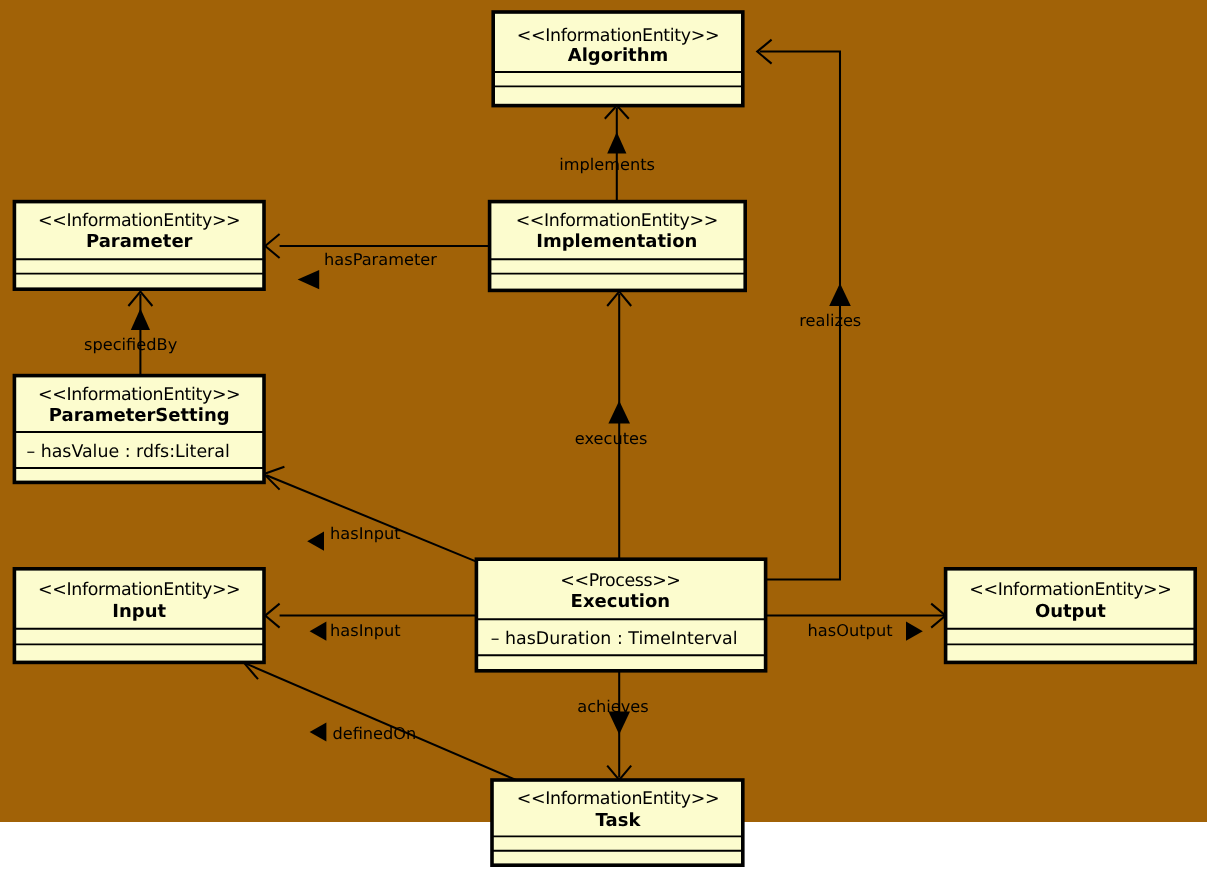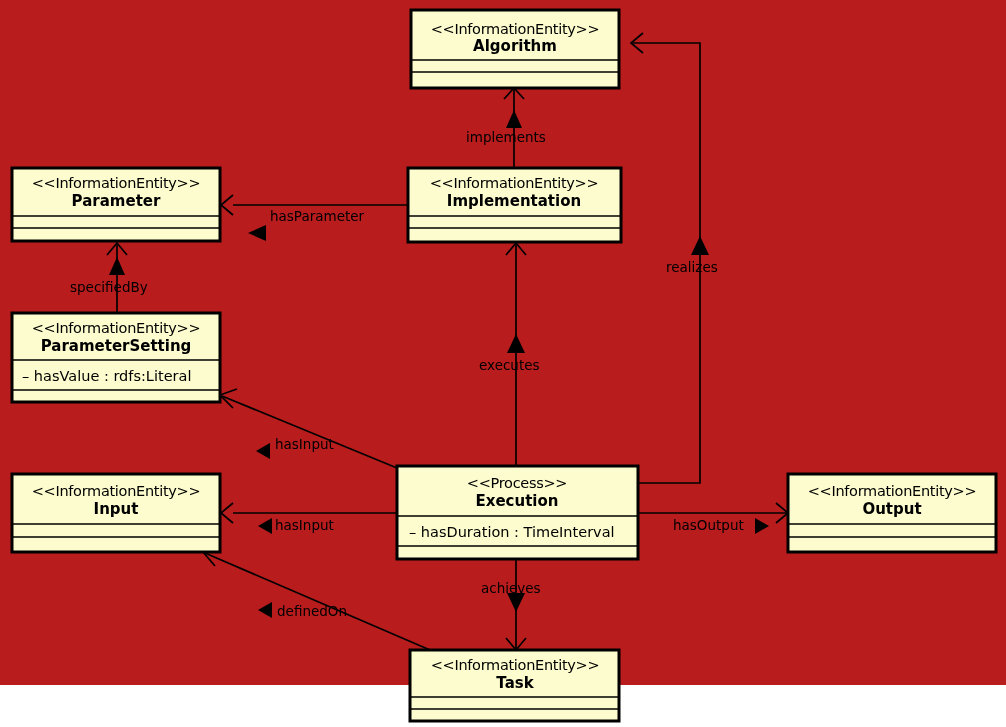--- a/index.html
+++ b/index.html
@@ -10,21 +10,21 @@
   body {
     font-family: "DejaVu Sans", sans-serif;
     width: 1006px;
     height: 727px;
     overflow: hidden;
   }
   #diagram-root {
     position: relative;
     width: 1006px;
     height: 685px;
-    background: #b91c1c;
+    background: #a16207;
   }
   svg.diagram-svg {
     position: absolute;
     top: 0;
     left: 0;
     width: 1006px;
     height: 727px;
   }
   .uml-box-rect {
     fill: #fcfcce;

